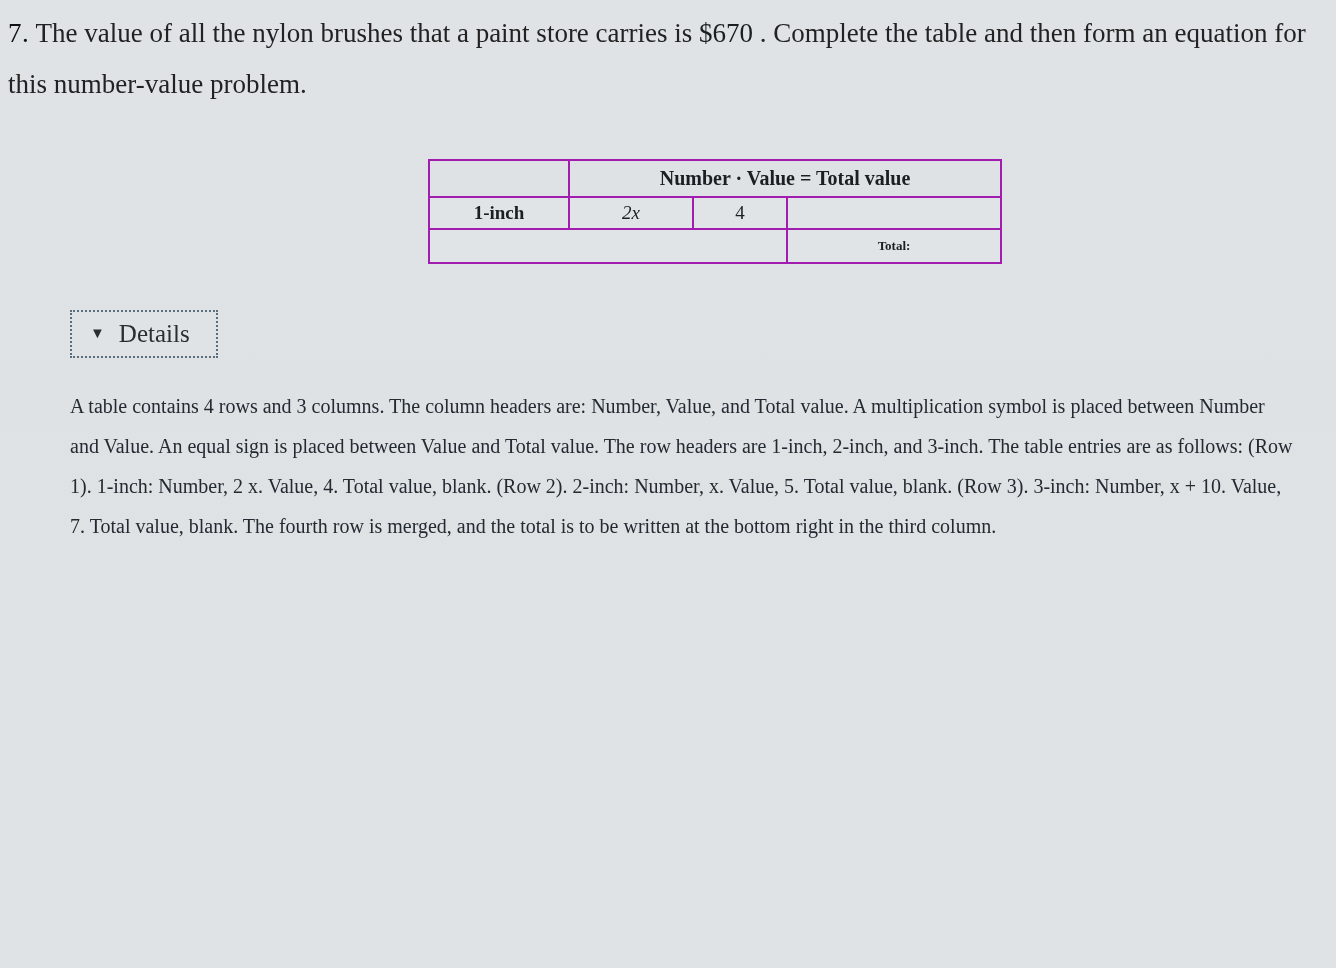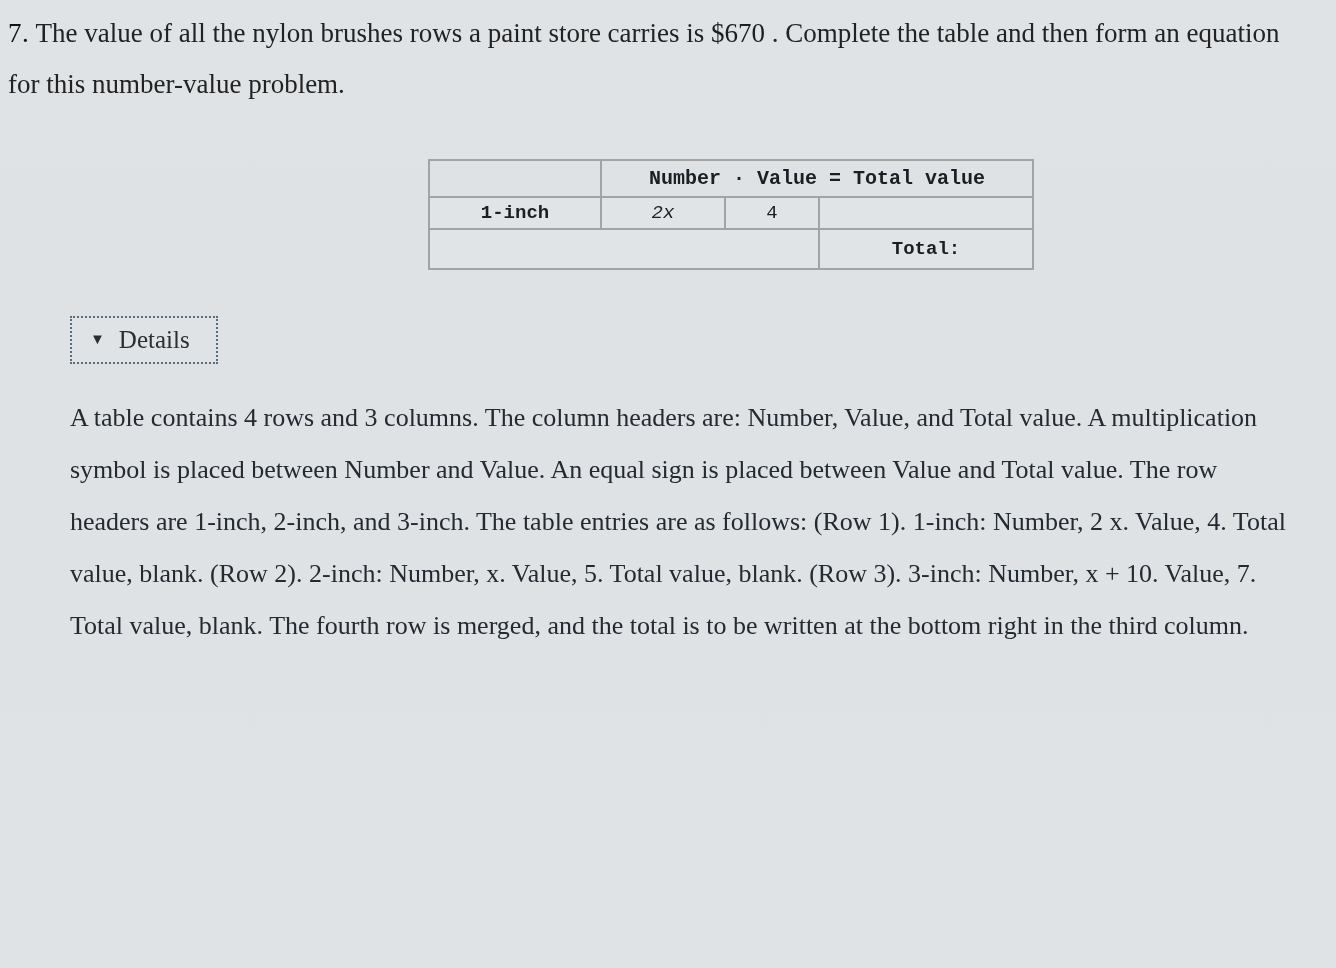--- a/index.html
+++ b/index.html
@@ -32,90 +32,90 @@
   }
   .table-wrap {
     margin: 48px 0 40px 420px;
     position: relative;
   }
   table.nv {
     border-collapse: collapse;
     background: #e1e4e7;
   }
   table.nv th, table.nv td {
-    border: 2px solid #a3a3a3;
+    border: 2px solid #a21caf;
     text-align: center;
-    font-family: Liberation Mono, monospace;
+    font-family: Liberation Serif, serif;
   }
   table.nv .hdr-row th {
     font-weight: bold;
     font-size: 20px;
     padding: 6px 8px;
     background: #dfe2e5;
   }
   table.nv .hdr-row th.blank {
     width: 110px;
     background: #dfe2e5;
   }
   table.nv .hdr-row th.wide {
     width: 340px;
     text-align: center;
   }
   table.nv td.rowhdr {
     font-weight: bold;
     font-size: 19px;
-    padding: 4px 30px;
+    padding: 4px 14px;
     width: 110px;
   }
   table.nv td.cell {
     font-size: 19px;
     padding: 4px 16px;
   }
   table.nv td.num { width: 90px; font-style: italic;}
   table.nv td.val { width: 60px; }
   table.nv td.tot { width: 180px; }
   table.nv tr.total-row td.mergeblank {
     background: #e1e4e7;
   }
   table.nv tr.total-row td.total-label {
     font-weight: bold;
-    font-size: 19px;
+    font-size: 13px;
     text-align: center;
     padding: 8px 10px;
   }
   .details-box {
     display: inline-flex;
     align-items: center;
     gap: 14px;
     border: 2px dotted #5a6d7d;
     padding: 8px 26px 8px 18px;
     margin: 6px 0 18px 62px;
     font-size: 25px;
     color: #2a2e32;
     background: #dfe3e6;
   }
   .details-box .tri {
     font-size: 15px;
     color: #2a2e32;
   }
   .desc {
     margin: 10px 10px 0 62px;
-    font-size: 26px;
+    font-size: 20px;
     line-height: 2.0;
     color: #232a31;
   }
 </style>
 </head>
 <body>
 
 <div class="page">
 
   <div class="question-line">
     <span class="qnum">7.</span>
-    <span>The value of all the nylon brushes rows a paint store carries is </span>
+    <span>The value of all the nylon brushes that a paint store carries is </span>
     <span class="money">$670</span>
     <span> . Complete the table and then form an equation for this number-value problem.</span>
   </div>
 
   <div class="table-wrap">
 
     <table class="nv">
       <tbody>
           <tr class="hdr-row">
         <th class="blank"></th>

